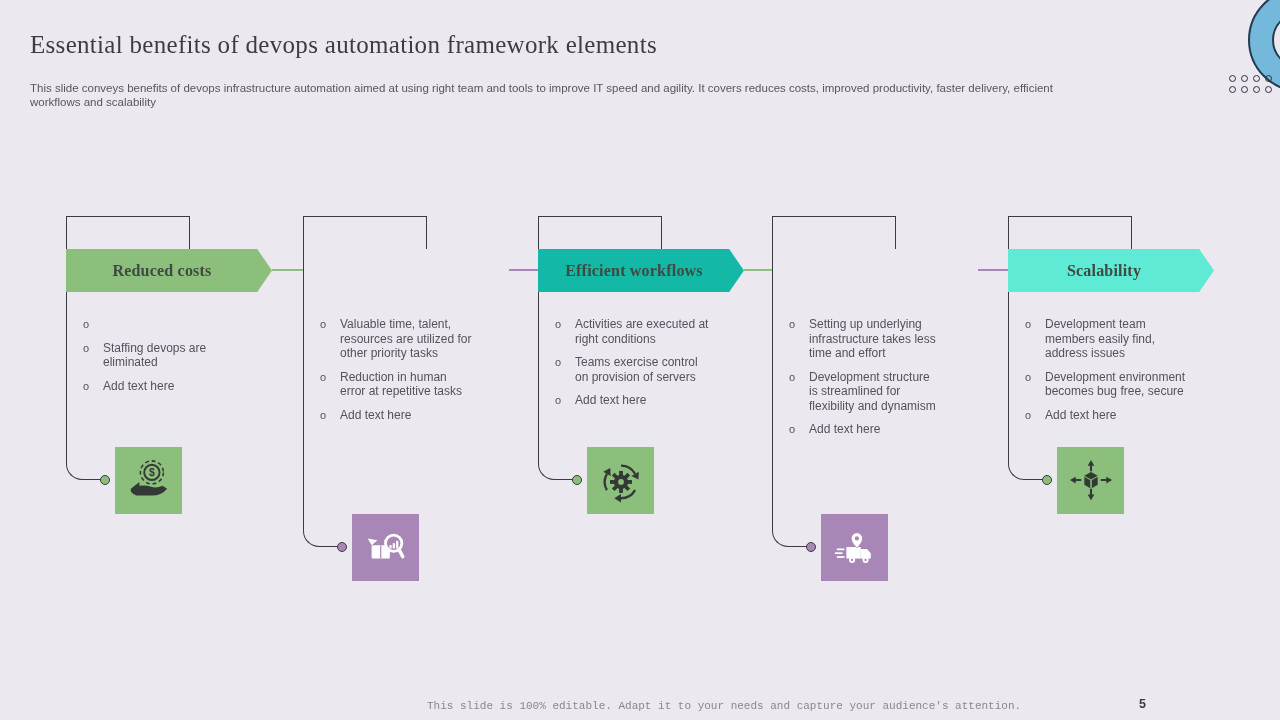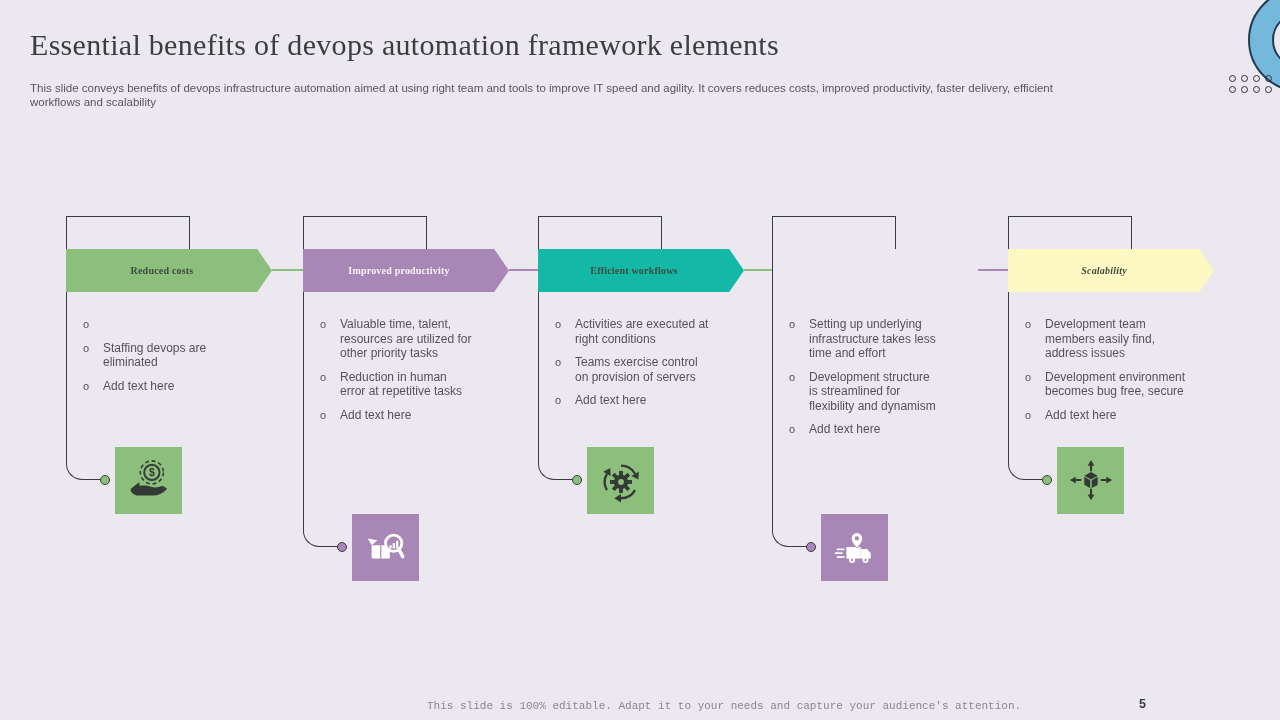--- a/index.html
+++ b/index.html
@@ -2,21 +2,21 @@
 <html><head>
 <meta charset="utf-8">
 <style>
   html,body { margin:0; padding:0; background:#ece8ef; }
   .slide {
     position:relative; width:1280px; height:720px; overflow:hidden;
     background:#ece8ef; font-family:"Liberation Sans", sans-serif;
   }
   .title {
     position:absolute; left:30px; top:26px; width:1000px;
-    font-family:"Liberation Serif", serif; font-size:30px; line-height:38px;
+    font-family:"Liberation Serif", serif; font-size:25px; line-height:38px;
     color:#3d3d41; letter-spacing:.3px;
   }
   .subtitle {
     position:absolute; left:30px; top:81px; width:1035px;
     font-size:11.5px; line-height:14px; color:#5a5560;
   }
   .footer { position:absolute; left:427px; top:700px; font-size:11px; color:#8b8692;font-family:Liberation Mono, monospace; }
   .page-number { position:absolute; left:1139px; top:697px; font-size:12.5px; font-weight:bold; color:#3b3b40; }
 
   .donut { position:absolute; left:1238px; top:-16px; }
@@ -32,21 +32,21 @@
     position:absolute; left:0; top:216px; width:37px; box-sizing:border-box;
     border-left:1.4px solid #3c3c40; border-bottom:1.4px solid #3c3c40;
     border-bottom-left-radius:16px;
   }
   .hdr {
     position:absolute; left:0; top:249px; width:206px; height:43px;
     display:flex; align-items:center; justify-content:center; padding-right:14px; box-sizing:border-box;
     clip-path:polygon(0 0, 92.8% 0, 100% 50%, 92.8% 100%, 0 100%);
   }
   .hdr span {
-    font-family:"Liberation Serif", serif; font-weight:bold; font-size:10px; letter-spacing:.2px;
+    font-family:"Liberation Serif", serif; font-weight:bold; font-size:16px; letter-spacing:.2px;
   }
   .hdr.green span { color:#3f4a40; }
   .hdr.purple span { color:#f6f2f7; }
   .tail { position:absolute; top:269px; height:1.8px; }
   .blist { position:absolute; left:17px; top:317px; display:flex; flex-direction:column; gap:9px; }
   .bitem { display:flex; font-size:12px; line-height:14.5px; color:#56515c; }
   .bmark { flex:none; width:20px; font-size:11px; color:#56515c; }
   .dot {
     position:absolute; width:8px; height:8px; border-radius:50%;
     border:1.5px solid #3c3c40;
@@ -105,23 +105,20 @@
     <circle cx="27" cy="15" r="12" fill="none" stroke="#333a35" stroke-width="1.6" stroke-dasharray="4 3"></circle>
     <circle cx="27" cy="15" r="8" fill="none" stroke="#333a35" stroke-width="2"></circle>
     <text x="27" y="19" text-anchor="middle" font-size="11" font-weight="bold" fill="#333a35" font-family="Liberation Sans, sans-serif">$</text>
     <path d="M5 32 L14 25 L14 29 Q21 28 26 30 Q32 32 38 29 L43 32 Q36 40 25 39 L11 39 Q7 38 5 35 Z" fill="#333a35"></path>
   </svg>
         </div>
       </div>
       <div class="col" style="left: 303px; width: 240px;">
         <div class="hook"></div>
         <div class="connector" style="height: 331px;"></div>
-        <div class="hdr purple" style="background: rgb(168, 134, 182);">
-          <span>Improved productivity</span>
-        </div>
         <div class="tail" style="left: 206px; width: 29px; background: rgb(168, 134, 182);"></div>
         <div class="blist" style="width: 152px;">
           <div class="bitem">
             <span class="bmark">o</span>
             <span>Valuable time, talent, resources are utilized for other priority tasks</span>
           </div>
           <div class="bitem">
             <span class="bmark">o</span>
             <span>Reduction in human error at repetitive tasks</span>
           </div>
@@ -223,21 +220,21 @@
     <circle cx="35" cy="36.5" r="3.2" fill="#ffffff"></circle>
             <circle cx="35" cy="36.5" r="1.2" fill="#a886b6"></circle>
     <path d="M26 8 c-3.3 0 -6 2.7 -6 6 c0 4.5 6 10 6 10 c0 0 6 -5.5 6 -10 c0 -3.3 -2.7 -6 -6 -6 z" fill="#ffffff" stroke="#a886b6" stroke-width="1"></path>
     <circle cx="26" cy="14" r="2.2" fill="#a886b6"></circle>
   </svg>
         </div>
       </div>
       <div class="col" style="left: 1008px; width: 240px;">
         <div class="hook"></div>
         <div class="connector" style="height: 264px;"></div>
-        <div class="hdr green" style="background: #fef9c3; font-style: italic;">
+        <div class="hdr green" style="background: #5eead4;">
           <span>Scalability</span>
         </div>
         <div class="blist" style="width: 165px;">
           <div class="bitem">
             <span class="bmark">o</span>
             <span>Development team members easily find, address issues</span>
           </div>
           <div class="bitem">
             <span class="bmark">o</span>
             <span>Development environment becomes bug free, secure</span>

